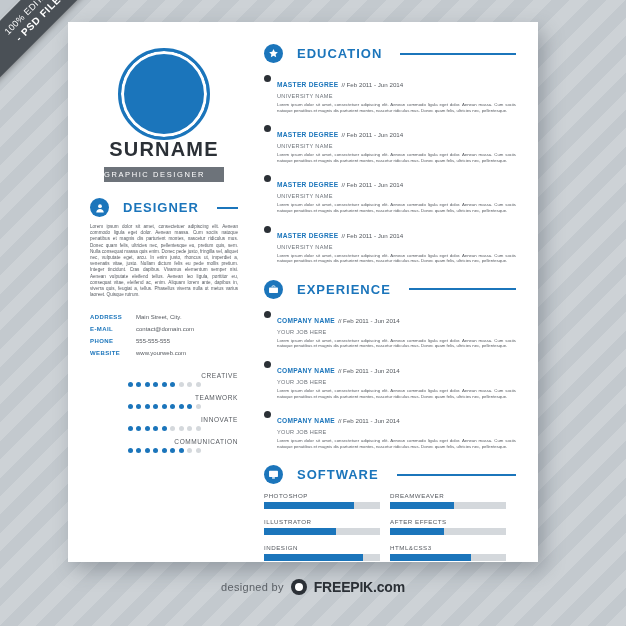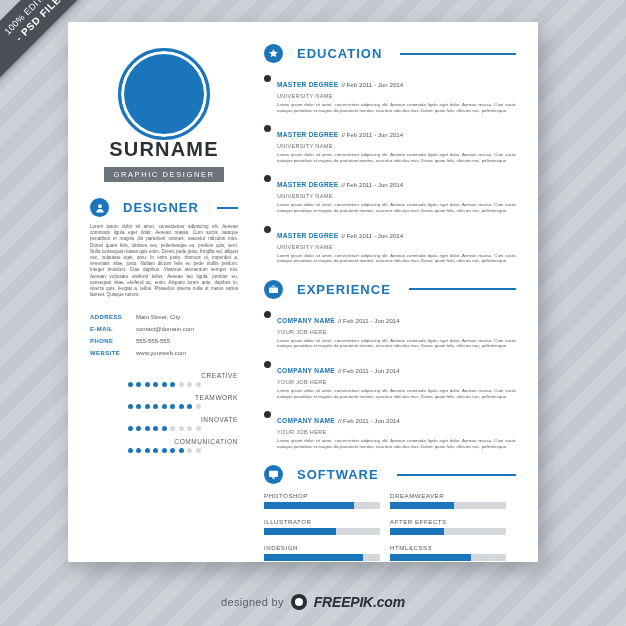--- a/index.html
+++ b/index.html
@@ -47,22 +47,22 @@
     background:#1b75bb;border:3px solid #1b75bb;box-shadow:0 0 0 3px #fff inset;
   }
   .name{
     text-align:center;margin-top:12px;color:#3a3f45;
     font-size:16px;letter-spacing:1.4px;
   }
   .surname{
     text-align:center;color:#2b3036;font-size:20px;font-weight:bold;letter-spacing:1.2px;margin-top:-2px;
   }
   .jobtitle{
-    text-align:center;color:#fff;background:#6d737a;
-    font-size:7.5px;letter-spacing:1.6px;padding:3px 8px;margin:6px 14px 0 14px;
+    text-align:left;color:#fff;background:#6d737a;
+    font-size:7.5px;letter-spacing:1.6px;padding:3px 0;margin:6px 14px 0 14px;
   }
 
   
   .sec{margin-top:16px;position:relative;}
   .sec-head{display:flex;align-items:center;gap:14px;}
   .badge{
     width:19px;height:19px;border-radius:50%;background:#1b75bb;color:#fff;
     display:flex;align-items:center;justify-content:center;font-size:10px;flex:0 0 auto;
   }
   .sec-title{
@@ -97,27 +97,27 @@
 
   
   .sw-grid{display:flex;flex-wrap:wrap;margin-top:8px;}
   .sw{width:50%;margin-bottom:9px;}
   .sw-name{font-size:6.2px;color:#55595f;letter-spacing:.5px;}
   .sw-bar{height:7px;background:#d4d8dc;margin-top:3px;width:92%;}
   .sw-fill{height:7px;background:#1b75bb;}
 
   
   #footer{
-    position:absolute;left:0;right:0;bottom:16px;display:flex;
+    position:absolute;left:0;right:0;bottom:31px;display:flex;
     align-items:center;justify-content:center;gap:7px;z-index:5;
   }
   .f-designed{font-size:11px;color:#5b6066;letter-spacing:.3px;}
   .f-logo{width:16px;height:16px;border-radius:50%;background:#2b3036;display:flex;align-items:center;justify-content:center;}
   .f-logo span{display:block;width:8px;height:8px;border-radius:50%;background:#fff;}
-  .f-name{font-size:14px;font-weight:bold;color:#2b3036;letter-spacing:-.2px;font-style:italic;}
+  .f-name{font-size:14px;font-weight:bold;color:#2b3036;letter-spacing:-.2px;}
 </style>
 </head>
 <body>
 
 <div id="bg"></div>
 
 <div id="sheet">
 
   <div class="col-left">
 

